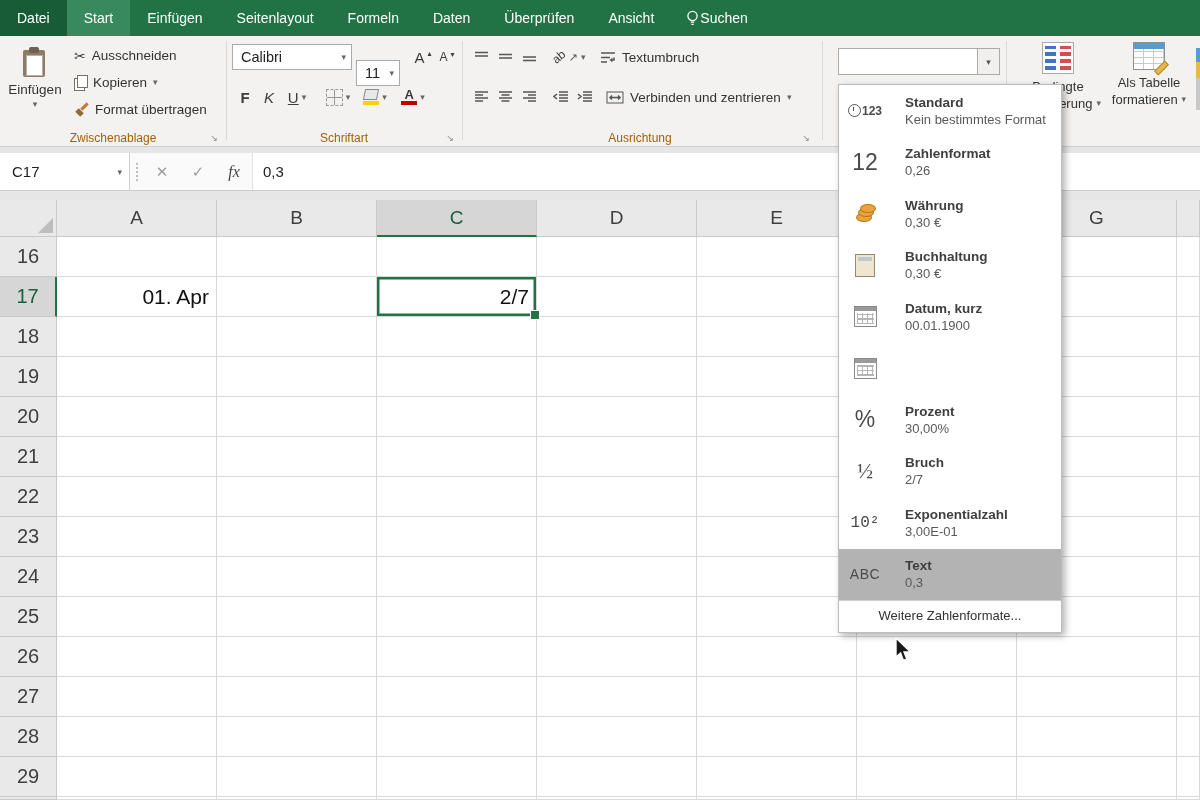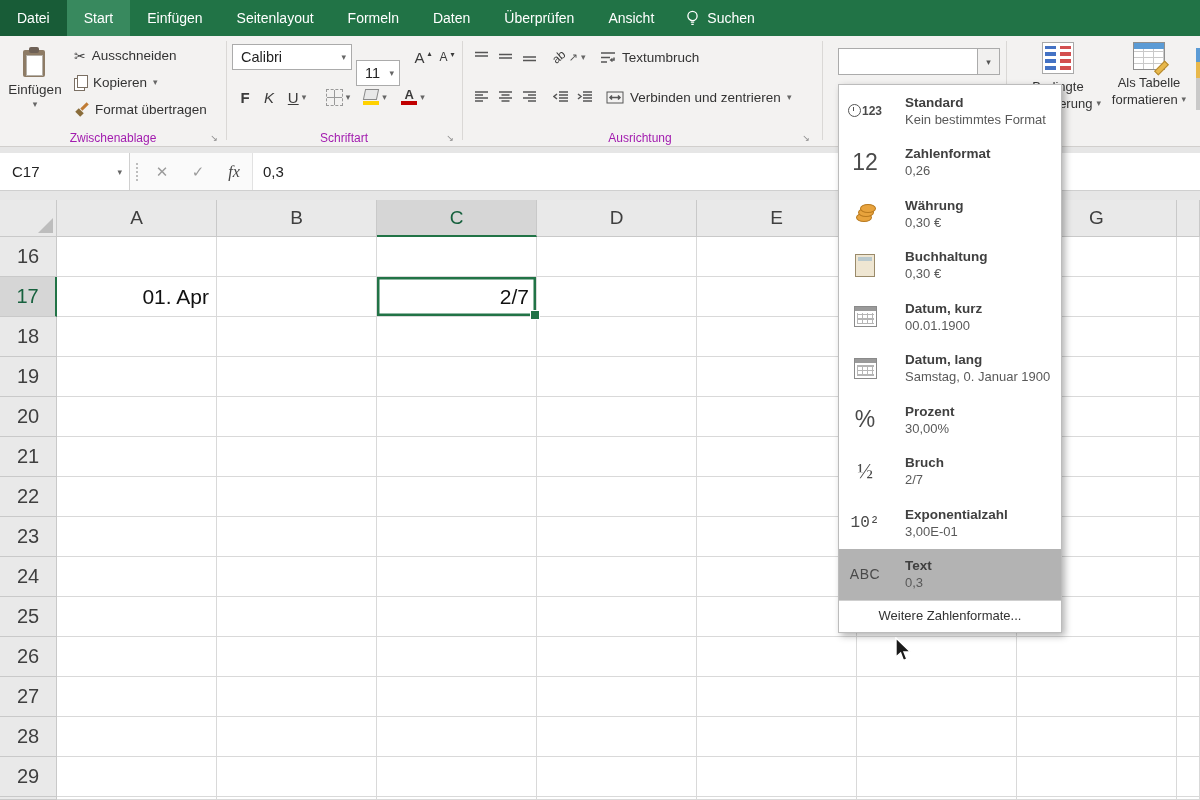--- a/index.html
+++ b/index.html
@@ -5,26 +5,26 @@
   html,body{margin:0;padding:0}
   body{width:1200px;height:800px;position:relative;overflow:hidden;background:#e6e6e6;
        font-family:"Liberation Sans",sans-serif;-webkit-font-smoothing:antialiased}
 
   
   .tabbar{position:absolute;top:0;left:0;right:0;height:36px;background:#217346;display:flex;align-items:stretch;color:#fff;font-size:14px;z-index:5}
   #tabs{display:flex;align-items:stretch}
   .tab{display:flex;align-items:center;padding:0 17px;white-space:nowrap;cursor:default}
   .tab.file{background:#185c37}
   .tab.active{background:#38895e}
-  .tellme{display:flex;align-items:center;gap:7px;margin-left:14px}
+  .tellme{display:flex;align-items:center;margin-left:14px}
 
   
   .ribbon{position:absolute;top:36px;left:0;right:0;height:110px;background:#f3f2f1;border-bottom:1px solid #d1cfcd;z-index:4}
   .grp-sep{position:absolute;top:5px;bottom:6px;width:1px;background:#dad8d6}
-  .grp-label{position:absolute;bottom:1px;font-size:12px;color:#a21caf;text-align:center}
+  .grp-label{position:absolute;bottom:1px;font-size:12px;color:#a16207;text-align:center}
   .dlg{position:absolute;bottom:2px;width:12px;height:12px;color:#8a8a8a;font-size:9px;line-height:12px;text-align:center}
   .dd{font-size:9px;color:#666;line-height:1}
   .rb-item{position:absolute;display:flex;align-items:center;gap:6px;font-size:13.5px;color:#333;height:25px;padding:0 4px;white-space:nowrap}
 
   
   .paste-btn{position:absolute;left:6px;top:6px;width:58px;height:94px;display:flex;flex-direction:column;align-items:center;gap:3px;font-size:13.5px;color:#333}
   .cb{position:relative;width:24px;height:32px;margin-top:5px}
   .cb-board{position:absolute;left:0;top:3px;width:22px;height:27px;background:#8d7b65;border-radius:2px}
   .cb-page{position:absolute;left:3px;top:8px;width:15px;height:19px;background:#fff;border:1px solid #b5b0a8}
   .cb-clip{position:absolute;left:6px;top:0;width:10px;height:6px;background:#6e6156;border-radius:2px}
@@ -521,24 +521,20 @@
         </div>
         <div class="fm-text">
           <div class="fm-title">Datum, kurz</div>
           <div class="fm-sub">00.01.1900</div>
         </div>
       </div>
       <div class="fm-item">
         <div class="fm-icon">
           <span class="cal"></span>
         </div>
-        <div class="fm-text">
-          <div class="fm-title">Datum, lang</div>
-          <div class="fm-sub">Samstag, 0. Januar 1900</div>
-        </div>
       </div>
       <div class="fm-item">
         <div class="fm-icon">
           <span class="glyph g-percent">%</span>
         </div>
         <div class="fm-text">
           <div class="fm-title">Prozent</div>
           <div class="fm-sub">30,00%</div>
         </div>
       </div>

